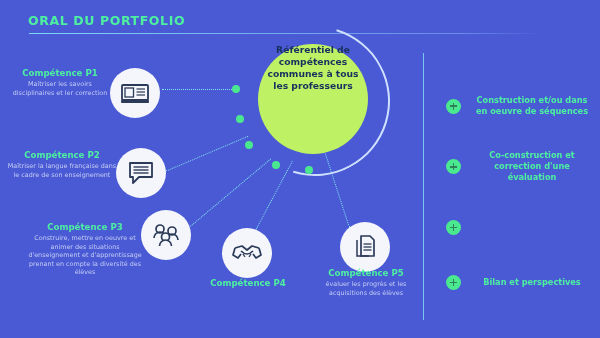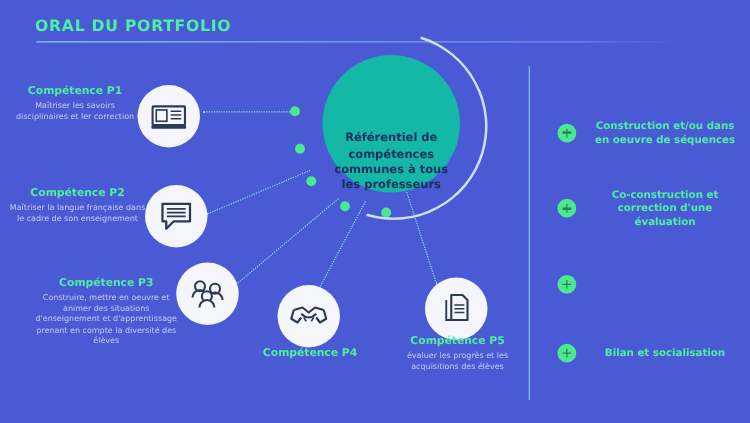--- a/index.html
+++ b/index.html
@@ -25,22 +25,22 @@
   
   .corner-green{
     position:absolute;right:-34px;top:38px;width:150px;height:110px;
     background:#4df0a0;border-radius:50% 0 0 50%/50% 0 0 50%;
     opacity:0;
   }
 
   
   .hub{
     position:absolute;left:258px;top:44px;width:110px;height:110px;
-    border-radius:50%;background:#14b8a6;
-    display:flex;align-items:flex-end;justify-content:center;
+    border-radius:50%;background:#bef264;
+    display:flex;align-items:flex-start;justify-content:center;
     z-index:6;
   }
   .hub-text{
     color:#17305e;font-size:9.2px;font-weight:bold;line-height:1.32;
     text-align:center;padding:0 9px;
   }
   .hub-arc{
     position:absolute;left:240px;top:26px;width:146px;height:146px;
     border-radius:50%;
     border:2.5px solid #cfe0ff;
@@ -223,18 +223,18 @@
       <span class="bullet"></span>
       <span class="right-label">Co-construction et correction d'une évaluation</span>
     </div>
 
     <div class="right-item">
       <span class="bullet"></span>
     </div>
 
     <div class="right-item">
       <span class="bullet"></span>
-      <span class="right-label">Bilan et socialisation</span>
+      <span class="right-label">Bilan et perspectives</span>
     </div>
 
   </div>
 
 </div>
 
 </body></html>

